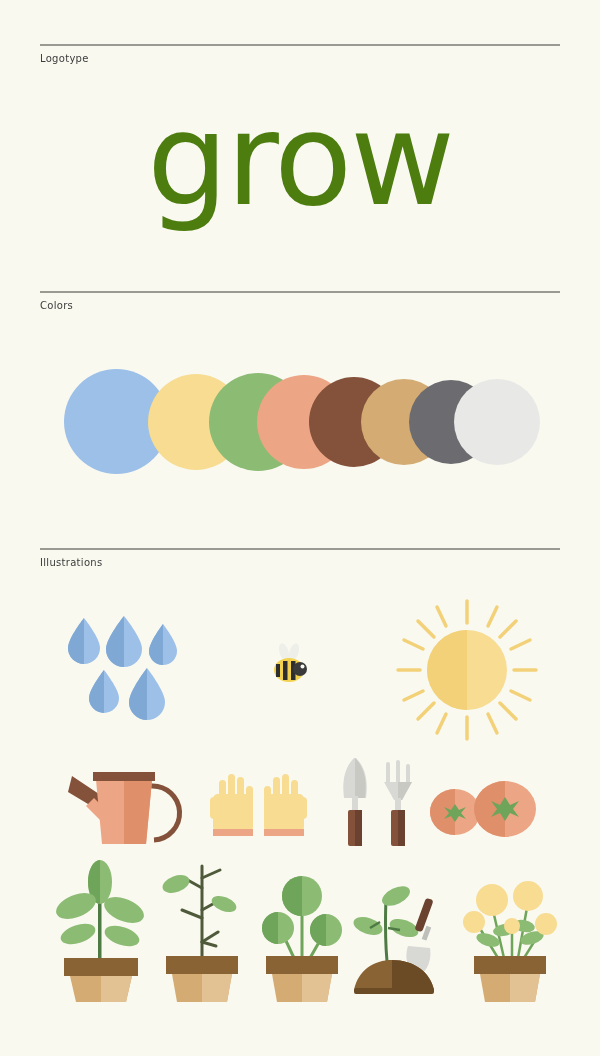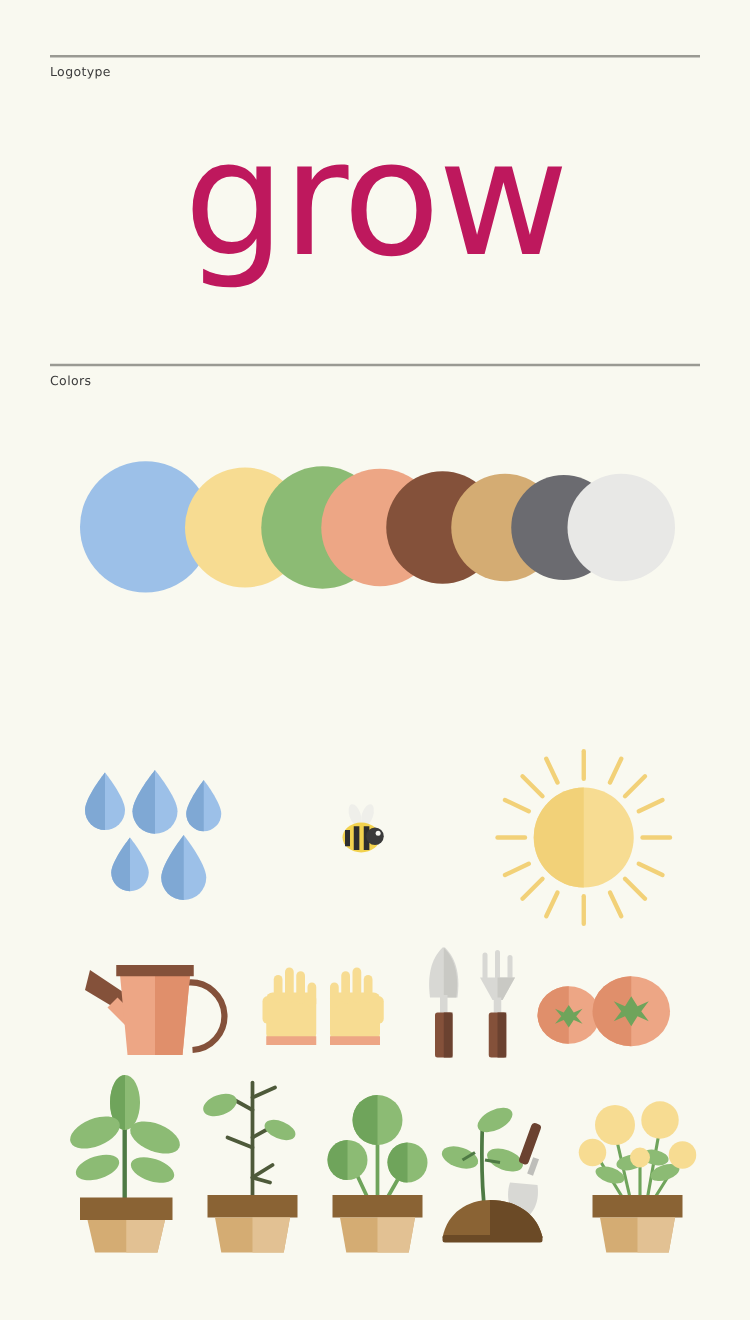--- a/index.html
+++ b/index.html
@@ -52,39 +52,43 @@
 <body style="background: rgb(249, 249, 240);">
 
 <div class="page">
 
   <div class="section-head" style="top:44px;">
     <div class="divider"></div>
     <div class="section-label">Logotype</div>
   </div>
 
   <div class="logo-wrap">
-    <div class="logo" style="color: #be185d;">grow</div>
+    <div class="logo" style="color: #4d7c0f;">grow</div>
   </div>
 
   <div class="section-head" style="top:291px;">
     <div class="divider"></div>
     <div class="section-label">Colors</div>
   </div>
 
   <div class="swatches">
     <div class="swatch" style="left:0px;   top:3px;  width:105px; height:105px; background:#9CC0E8;"></div>
     <div class="swatch" style="left:84px;  top:8px;  width:96px;  height:96px;  background:#F7DC92;"></div>
     <div class="swatch" style="left:145px; top:7px;  width:98px;  height:98px;  background:#8CBB74;"></div>
     <div class="swatch" style="left:193px; top:9px;  width:94px;  height:94px;  background:#EDA685;"></div>
     <div class="swatch" style="left:245px; top:11px; width:90px;  height:90px;  background:#84513A;"></div>
     <div class="swatch" style="left:297px; top:13px; width:86px;  height:86px;  background:#D4AC73;"></div>
     <div class="swatch" style="left:345px; top:14px; width:84px;  height:84px;  background:#6B6B70;"></div>
     <div class="swatch" style="left:390px; top:13px; width:86px;  height:86px;  background:#E8E8E6;"></div>
   </div>
 
+  <div class="section-head" style="top:548px;">
+    <div class="divider"></div>
+    <div class="section-label">Illustrations</div>
+  </div>
 
   <div class="illus">
 
     <div class="cell" style="left:62px; top:30px;">
       <svg width="120" height="110" viewBox="0 0 120 110">
         <g>
           <path d="M22 8 C22 8 6 28 6 38 a16 16 0 0 0 32 0 C38 28 22 8 22 8 Z" fill="#9CC0E8"></path>
           <path d="M22 8 C22 8 6 28 6 38 a16 16 0 0 0 16 16 Z" fill="#7FA8D4"></path>
         </g>
         <g>

